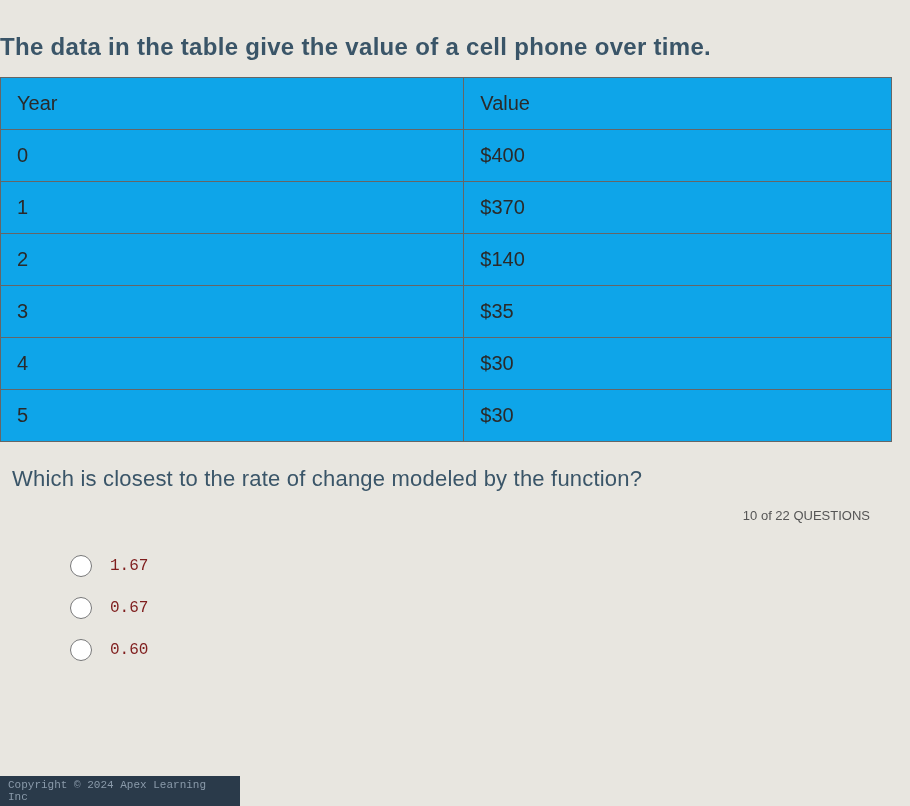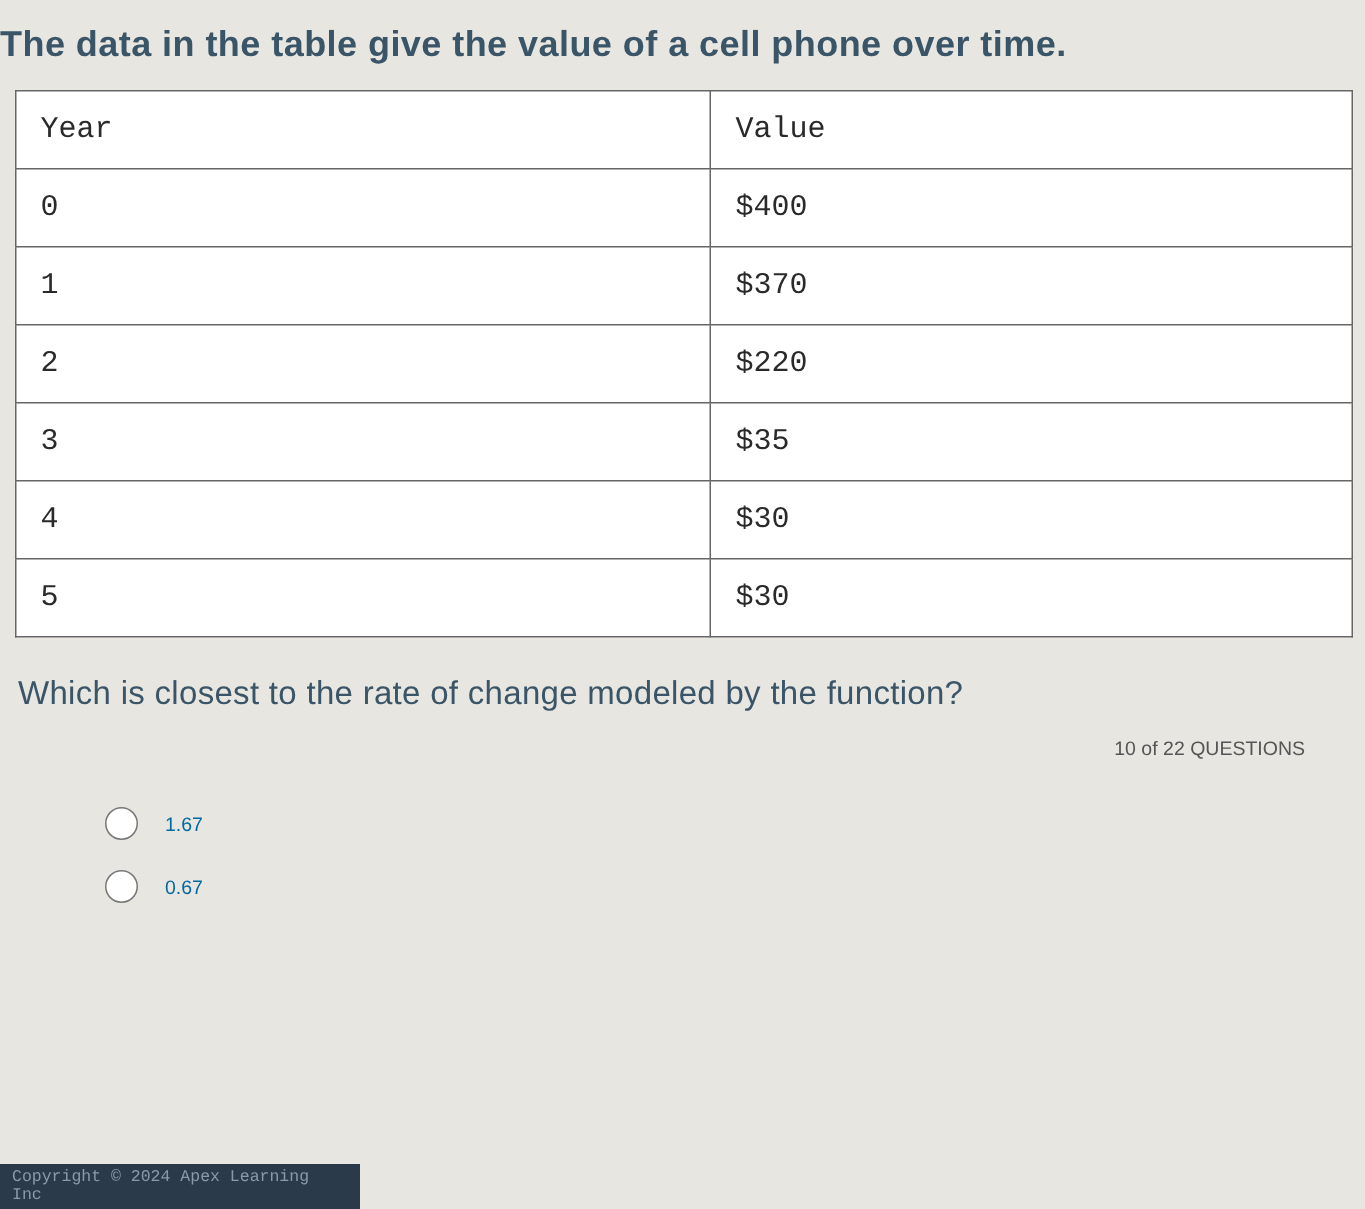--- a/index.html
+++ b/index.html
@@ -9,35 +9,33 @@
     }
     body {
       font-family: Arial, Helvetica, sans-serif;
       background: #e8e6e0;
       width: 910px;
       height: 806px;
       padding: 0;
       color: #333;
     }
     .container {
-      padding: 8px 18px 0 0;
+      padding: 25px 18px 0 0;
     }
     .title {
       color: #3a5568;
       font-weight: bold;
       font-size: 24px;
       padding: 8px 0 16px 0;
       letter-spacing: 0.3px;
     }
     table {
       width: 100%;
       border-collapse: collapse;
-      background: #ffffff;
-      margin-left: 10px;
-      font-family: Liberation Mono, monospace;
+      background: #0ea5e9;
     }
     th, td {
       border: 1px solid #666;
       padding: 14px 16px;
       text-align: left;
       font-size: 20px;
       color: #2a2a2a;
       font-weight: normal;
     }
     th {
@@ -73,23 +71,24 @@
       margin-bottom: 20px;
     }
     .option input[type="radio"] {
       width: 22px;
       height: 22px;
       margin-right: 18px;
       accent-color: #666;
       cursor: pointer;
     }
     .option label {
-      font-size: 13px;
-      color: #0369a1;
+      font-size: 16px;
+      color: #7f1d1d;
       cursor: pointer;
+      font-family: Liberation Mono, monospace;
     }
     .footer {
       position: absolute;
       bottom: 0;
       left: 0;
       background: #2a3a4a;
       color: #8a9aaa;
       font-size: 11px;
       padding: 3px 8px;
       width: 240px;
@@ -113,21 +112,21 @@
       <tr>
         <td>0</td>
         <td>$400</td>
       </tr>
       <tr>
         <td>1</td>
         <td>$370</td>
       </tr>
       <tr>
         <td>2</td>
-        <td>$220</td>
+        <td>$140</td>
       </tr>
       <tr>
         <td>3</td>
         <td>$35</td>
       </tr>
       <tr>
         <td>4</td>
         <td>$30</td>
       </tr>
       <tr>
@@ -143,16 +142,20 @@
 
   <div class="options">
     <div class="option">
       <input type="radio" name="answer" id="opt1" style="">
       <label for="opt1">1.67</label>
     </div>
     <div class="option">
       <input type="radio" name="answer" id="opt2" style="">
       <label for="opt2">0.67</label>
     </div>
+    <div class="option">
+      <input type="radio" name="answer" id="opt3" style="">
+      <label for="opt3">0.60</label>
+    </div>
   </div>
 </div>
 
 <div class="footer">Copyright © 2024 Apex Learning Inc</div>
 
 </body></html>

